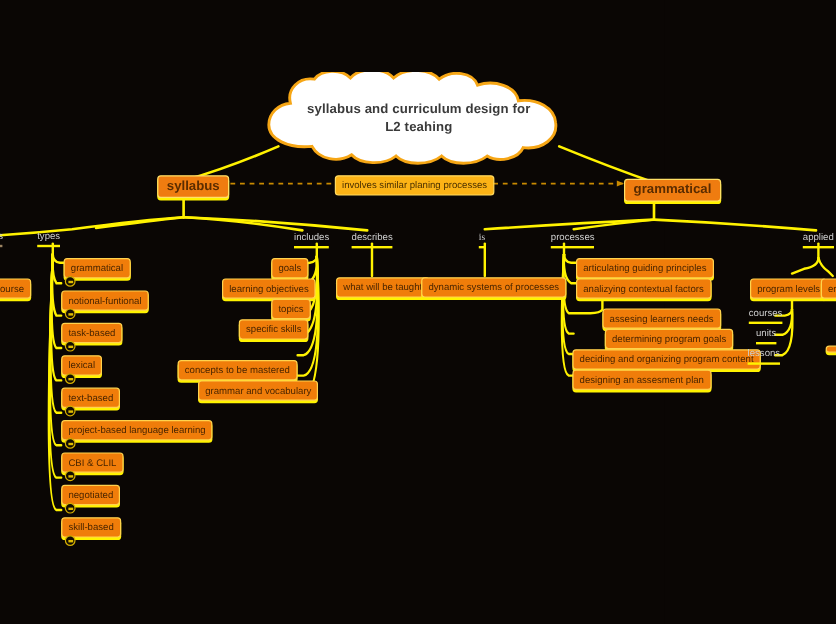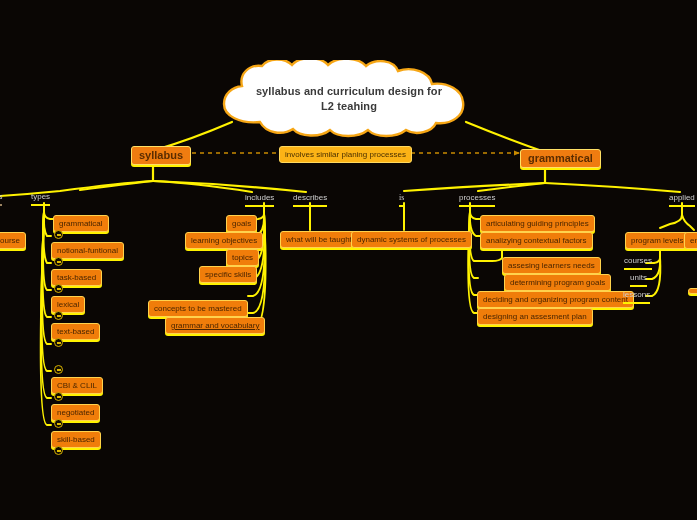--- a/index.html
+++ b/index.html
@@ -244,37 +244,38 @@
 
   <div class="node" style="left:51px; top:269px;">task-based</div>
   <div class="toggle" style="left:54px; top:284px;"></div>
 
   <div class="node" style="left:51px; top:296px;">lexical</div>
   <div class="toggle" style="left:54px; top:311px;"></div>
 
   <div class="node" style="left:51px; top:323px;">text-based</div>
   <div class="toggle" style="left:54px; top:338px;"></div>
 
+  <div class="node" style="left:51px; top:350px;">project-based language learning</div>
   <div class="toggle" style="left:54px; top:365px;"></div>
 
   <div class="node" style="left:51px; top:377px;">CBI &amp; CLIL</div>
   <div class="toggle" style="left:54px; top:392px;"></div>
 
   <div class="node" style="left:51px; top:404px;">negotiated</div>
   <div class="toggle" style="left:54px; top:419px;"></div>
 
   <div class="node" style="left:51px; top:431px;">skill-based</div>
   <div class="toggle" style="left:54px; top:446px;"></div>
 
   <div class="node" style="left:226px; top:215px;">goals</div>
   <div class="node" style="left:185px; top:232px;">learning objectives</div>
   <div class="node" style="left:226px; top:249px;">topics</div>
   <div class="node" style="left:199px; top:266px;">specific skills</div>
   <div class="node" style="left:148px; top:300px;">concepts to be mastered</div>
-  <div class="node" style="left:165px; top:317px;text-decoration:underline;">grammar and vocabulary</div>
+  <div class="node" style="left:165px; top:317px;">grammar and vocabulary</div>
 
   <div class="node" style="left:280px; top:231px;">what will be taught</div>
 
   <div class="node" style="left:351px; top:231px;">dynamic systems of processes</div>
 
   <div class="node" style="left:480px; top:215px;">articulating guiding principles</div>
   <div class="node" style="left:480px; top:232px;">analizying contextual factors</div>
   <div class="node" style="left:502px; top:257px;">assesing learners needs</div>
   <div class="node" style="left:504px; top:274px;">determining program goals</div>
   <div class="node" style="left:477px; top:291px;">deciding and organizing program content</div>

